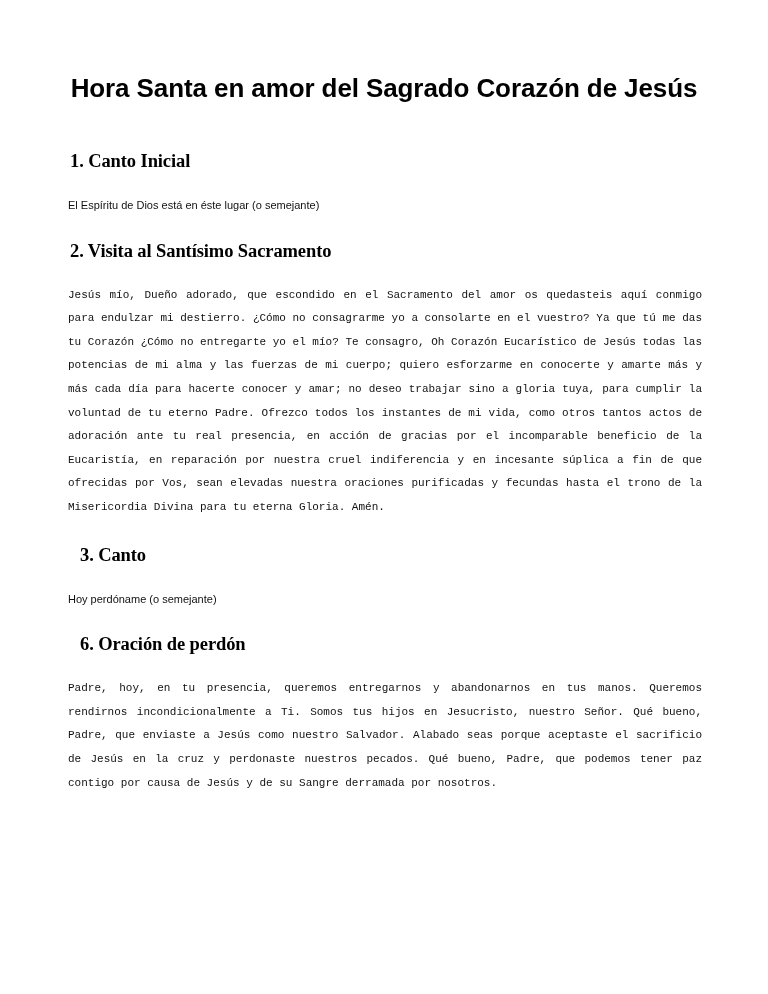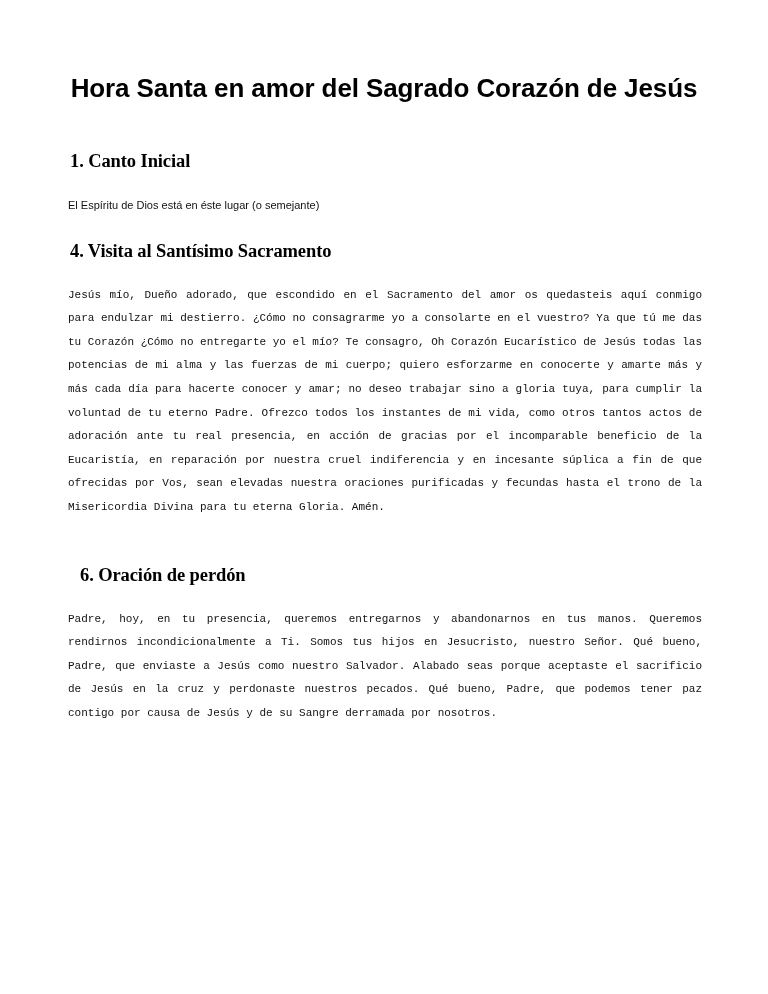--- a/index.html
+++ b/index.html
@@ -85,27 +85,32 @@
 
     <div>
       <h2 class="section-heading">1. Canto Inicial</h2>
       <div class="gap-after-h"></div>
       <p class="body-text">El Espíritu de Dios está en éste lugar (o semejante)</p>
     </div>
 
     <div class="gap-before-h"></div>
 
     <div>
-      <h2 class="section-heading">4. Visita al Santísimo Sacramento</h2>
+      <h2 class="section-heading">2. Visita al Santísimo Sacramento</h2>
       <div class="gap-after-h"></div>
       <p class="body-text justify">Jesús mío, Dueño adorado, que escondido en el Sacramento del amor os quedasteis aquí conmigo para endulzar mi destierro. ¿Cómo no consagrarme yo a consolarte en el vuestro? Ya que tú me das tu Corazón ¿Cómo no entregarte yo el mío? Te consagro, Oh Corazón Eucarístico de Jesús todas las potencias de mi alma y las fuerzas de mi cuerpo; quiero esforzarme en conocerte y amarte más y más cada día para hacerte conocer y amar; no deseo trabajar sino a gloria tuya, para cumplir la voluntad de tu eterno Padre. Ofrezco todos los instantes de mi vida, como otros tantos actos de adoración ante tu real presencia, en acción de gracias por el incomparable beneficio de la Eucaristía, en reparación por nuestra cruel indiferencia y en incesante súplica a fin de que ofrecidas por Vos, sean elevadas nuestra oraciones purificadas y fecundas hasta el trono de la Misericordia Divina para tu eterna Gloria. Amén.</p>
     </div>
 
     <div class="gap-after-p"></div>
 
+    <div>
+      <h2 class="section-heading indent">3. Canto</h2>
+      <div class="gap-after-h"></div>
+      <p class="body-text">Hoy perdóname (o semejante)</p>
+    </div>
 
     <div class="gap-before-h"></div>
 
     <div>
       <h2 class="section-heading indent">6. Oración de perdón</h2>
       <div class="gap-after-h"></div>
       <p class="body-text justify">Padre, hoy, en tu presencia, queremos entregarnos y abandonarnos en tus manos. Queremos rendirnos incondicionalmente a Ti. Somos tus hijos en Jesucristo, nuestro Señor. Qué bueno, Padre, que enviaste a Jesús como nuestro Salvador. Alabado seas porque aceptaste el sacrificio de Jesús en la cruz y perdonaste nuestros pecados. Qué bueno, Padre, que podemos tener paz contigo por causa de Jesús y de su Sangre derramada por nosotros.</p>
     </div>
 
   </div>

